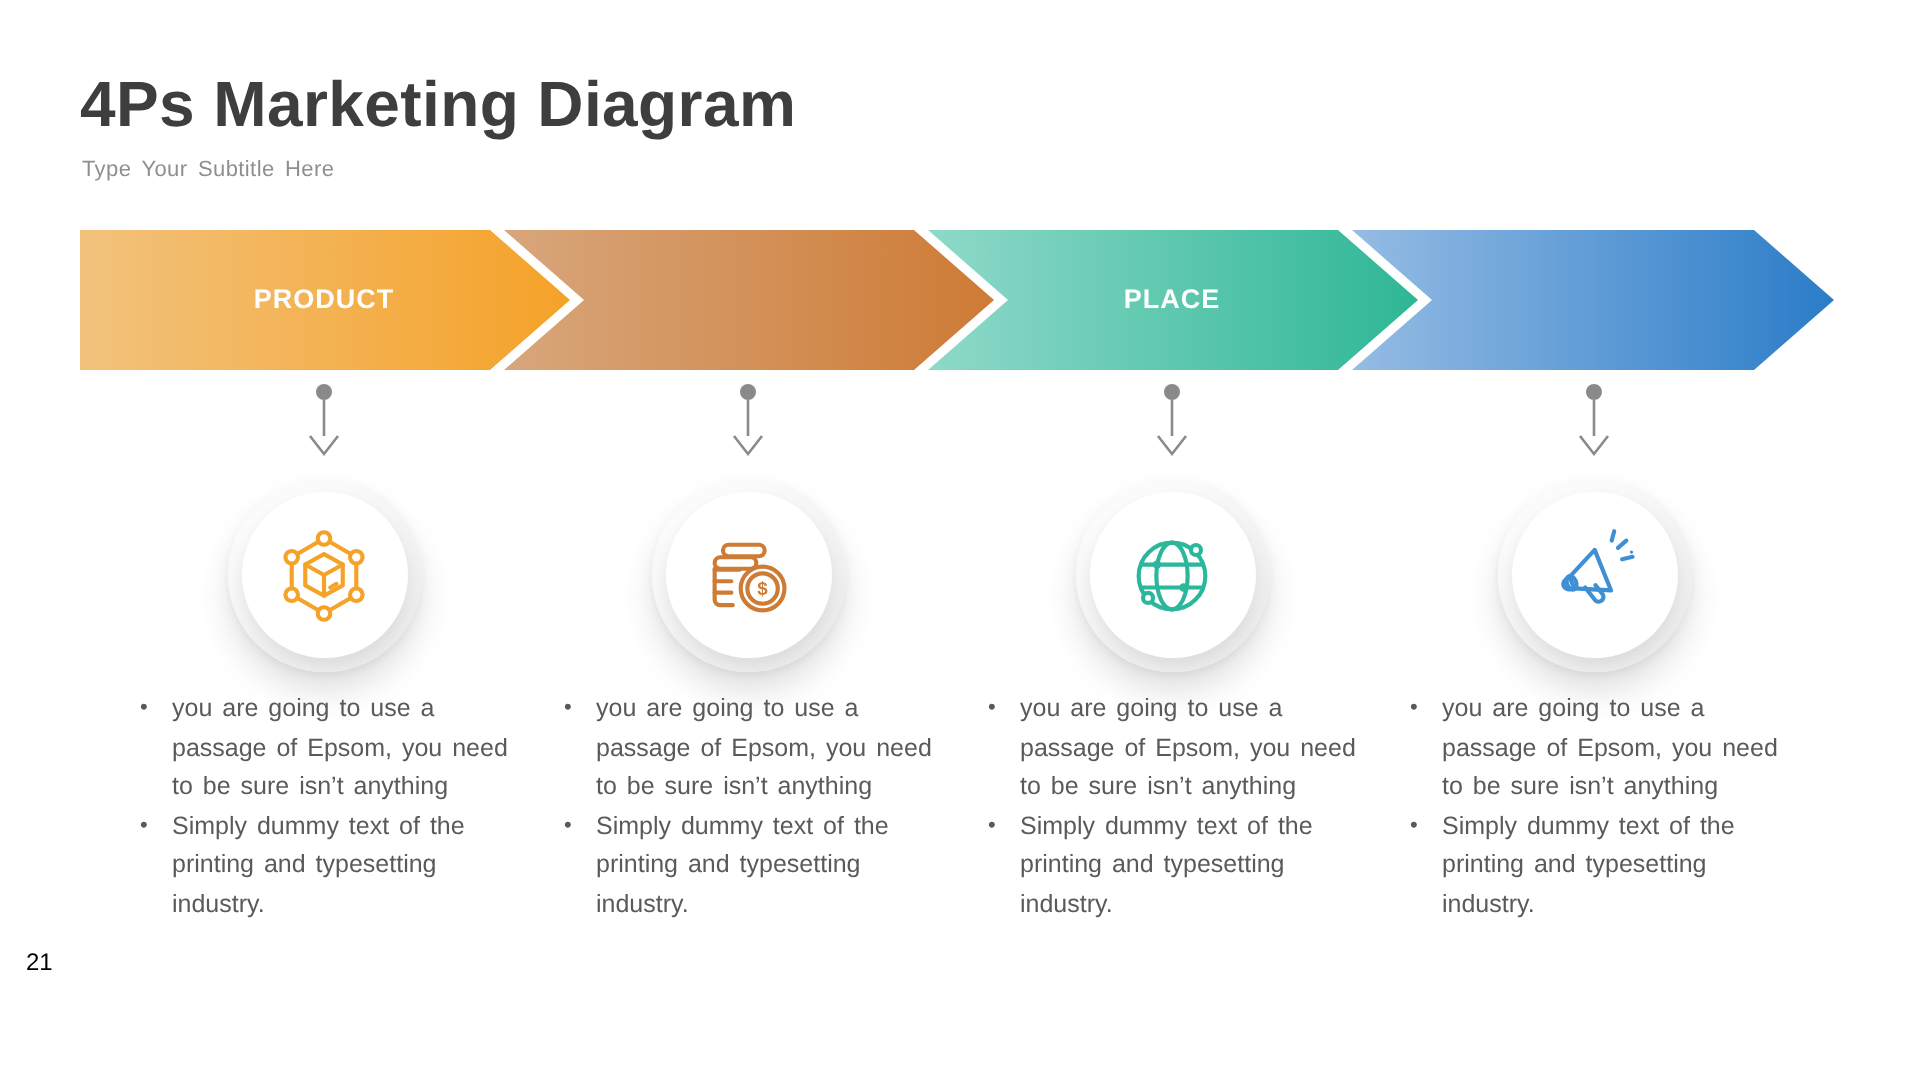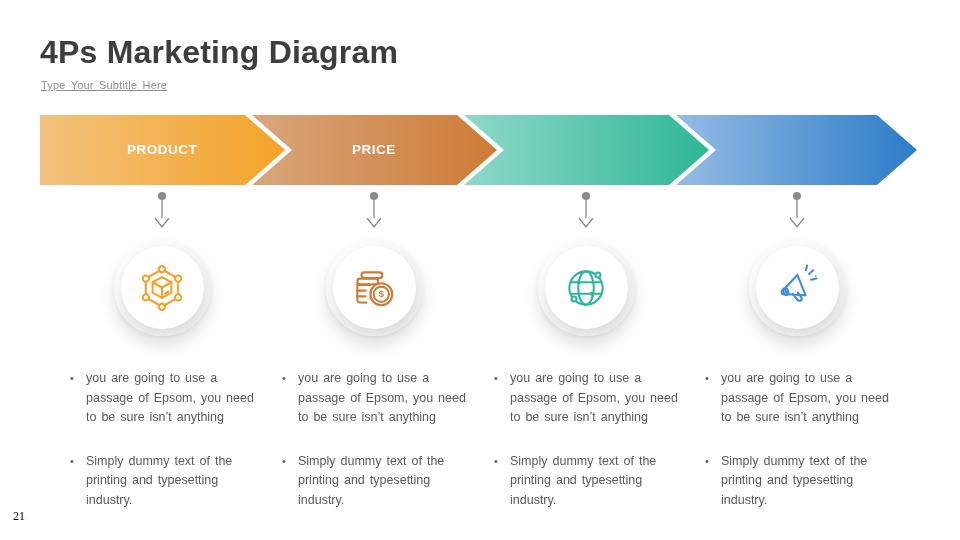--- a/index.html
+++ b/index.html
@@ -10,21 +10,21 @@
     overflow:hidden;
     font-family:"Liberation Sans","DejaVu Sans",sans-serif;
   }
   .title{
     position:absolute;left:40px;top:34px;
     font-size:32px;line-height:1.15;font-weight:600;
     color:#3e3e3e;letter-spacing:.2px;
   }
   .subtitle{
     position:absolute;left:41px;top:79px;
-    font-size:11px;color:#8f8f8f;letter-spacing:.2px;word-spacing:2px;text-decoration:underline;
+    font-size:11px;color:#8f8f8f;letter-spacing:.2px;word-spacing:2px;
   }
   .band{position:absolute;left:0;top:115px;width:960px;height:70px;}
   .band-label{
     position:absolute;top:115px;height:60px;line-height:70px;
     transform:translateX(-50%);
     color:#ffffff;font-size:13.5px;font-weight:bold;letter-spacing:.5px;
     white-space:nowrap;
   }
   .column{
     position:absolute;top:188px;width:210px;
@@ -44,28 +44,28 @@
     display:flex;align-items:center;justify-content:center;
   }
   .icon-orange{color:#F5A228;} .icon-copper{color:#CE7B35;}
   .icon-teal{color:#2BB79B;}  .icon-blue{color:#3E8FD4;}
   .bullets{
     margin:9px 0 0 0;padding:0 0 0 12px;list-style:none;
     align-self:flex-start;width:186px;
     font-size:12.5px;line-height:19.5px;color:#5a5a5a;
     word-spacing:1.5px;
   }
-  .bullets li{position:relative;padding-left:17px;margin-top:24px;}
+  .bullets li{position:relative;padding-left:17px;}
   .bullets li::before{
     content:"\2022";position:absolute;left:1px;top:0;
     font-size:11px;color:#5a5a5a;
   }
   .page-number{
-    position:absolute;left:13px;top:509px;
-    font-size:12px;color:#000000;font-family:Liberation Serif, serif;
+    position:absolute;left:13px;top:474px;
+    font-size:12px;color:#000000;
   }
 </style>
 </head>
 <body>
 
 <div class="slide">
 
   <div class="title">4Ps Marketing Diagram</div>
   <div class="subtitle">Type Your Subtitle Here</div>
 
@@ -88,21 +88,21 @@
           <stop offset="1" stop-color="#2B7CC8"></stop>
       </linearGradient>
     </defs>
     <polygon fill="url(#g1)" points="40,0 245,0 285,35 245,70 40,70"></polygon>
     <polygon fill="url(#g2)" points="252,0 457,0 497,35 457,70 252,70 292,35"></polygon>
     <polygon fill="url(#g3)" points="464,0 669,0 709,35 669,70 464,70 504,35"></polygon>
     <polygon fill="url(#g4)" points="676,0 877,0 917,35 877,70 676,70 716,35"></polygon>
   </svg>
 
   <div class="band-label" style="left:162px">PRODUCT</div>
-  <div class="band-label" style="left:374px">PRICE</div>
+  <div class="band-label" style="left:586px">PLACE</div>
 
   <div class="column col-1">
     <svg class="connector" width="24" height="42" viewBox="0 0 24 42" aria-hidden="true">
       <circle cx="12" cy="8" r="4" fill="#8a8a8a"></circle>
       <line x1="12" y1="12" x2="12" y2="30" stroke="#8a8a8a" stroke-width="1.3"></line>
       <polyline points="5,30 12,39 19,30" fill="none" stroke="#8a8a8a" stroke-width="1.3"></polyline>
     </svg>
     <div class="badge">
       <div class="badge-inner">
         <svg class="icon-orange" width="50" height="50" viewBox="0 0 48 48" fill="none" stroke="currentColor" stroke-width="2" stroke-linecap="round" stroke-linejoin="round" aria-hidden="true">

